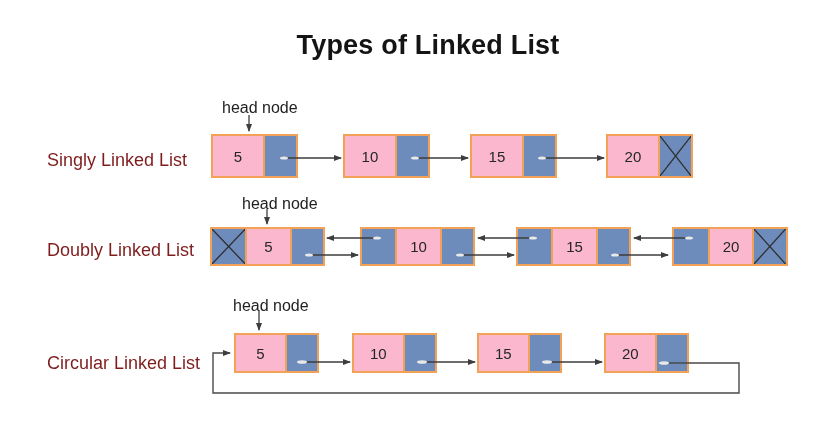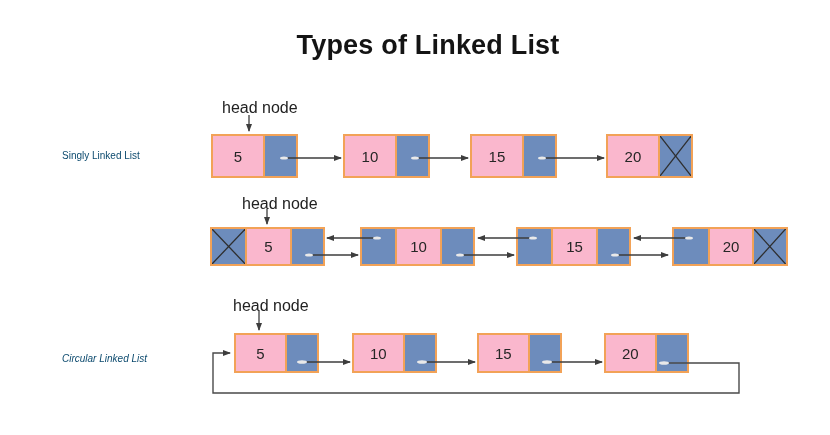--- a/index.html
+++ b/index.html
@@ -6,21 +6,21 @@
   .canvas{
     position:relative;width:830px;height:435px;background:#ffffff;overflow:hidden;
     font-family:"Liberation Sans","DejaVu Sans",sans-serif;
   }
   .title{
     position:absolute;top:22px;left:0;width:830px;margin:8px;
     text-align:center;font-size:27px;font-weight:700;color:#141414;
     letter-spacing:0.2px;padding-left:10px;box-sizing:border-box;
   }
   .row-label{
-    position:absolute;left:62px;font-size:10px;color:#0c4a6e;white-space:nowrap;
+    position:absolute;left:47px;font-size:18px;color:#7f1d1d;white-space:nowrap;
   }
   .head-label{
     position:absolute;font-size:16px;color:#222;white-space:nowrap;
   }
   .node{
     position:absolute;display:flex;box-sizing:border-box;
     border:2px solid var(--node-border,#f2a257);background:var(--node-border,#f2a257);
   }
   .cell{
     position:relative;display:flex;align-items:center;justify-content:center;
@@ -36,21 +36,22 @@
   .overlay{position:absolute;left:0;top:0;width:830px;height:435px;pointer-events:none;}
 </style>
 </head>
 <body>
 
 <div class="canvas">
 
   <h1 class="title">Types of Linked List</h1>
 
   <div class="row-label" style="top:150px;">Singly Linked List</div>
-  <div class="row-label" style="top:353px;font-style:italic;">Circular Linked List</div>
+  <div class="row-label" style="top:240px;">Doubly Linked List</div>
+  <div class="row-label" style="top:353px;">Circular Linked List</div>
 
   <div class="head-label" style="left:222px;top:99px;">head node</div>
   <div class="head-label" style="left:242px;top:195px;">head node</div>
   <div class="head-label" style="left:233px;top:297px;">head node</div>
 
   <div class="node" style="left:211px;top:134px;width:87px;height:44px;">
     <div class="cell pink w60">
         <span class="val">5</span>
       </div>
     <div class="cell blue w40"></div>

